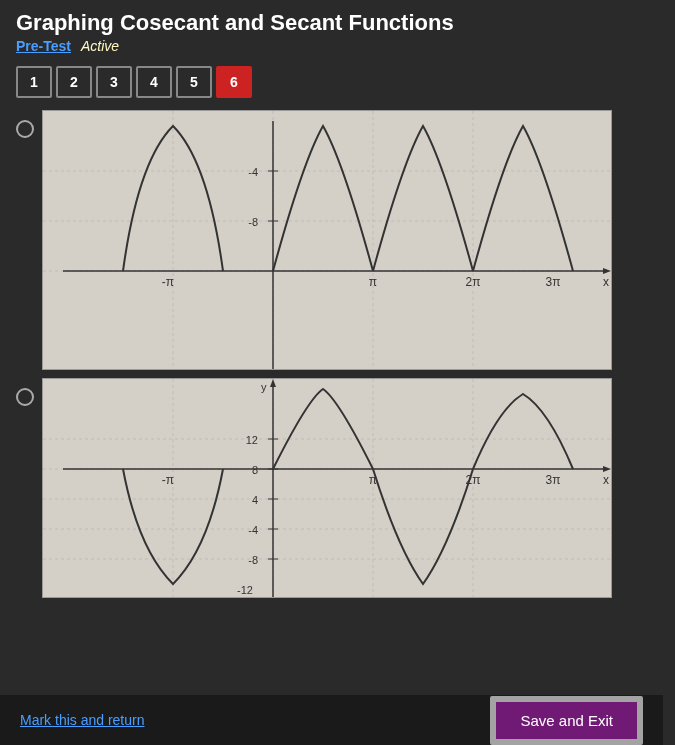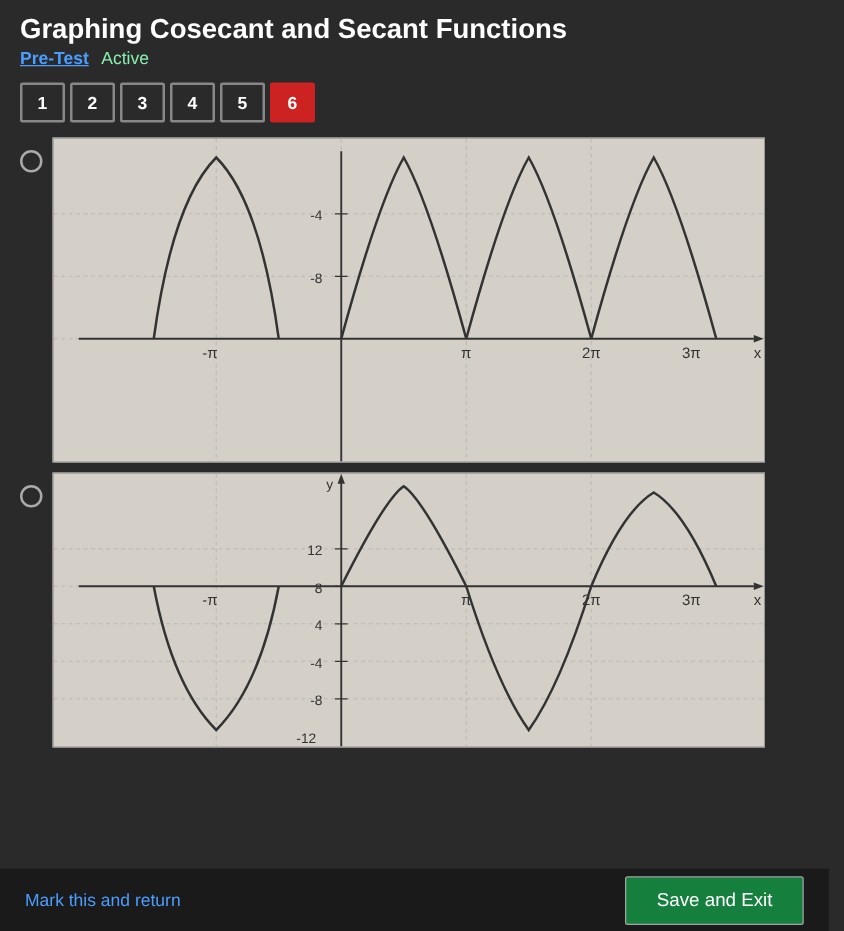--- a/index.html
+++ b/index.html
@@ -32,22 +32,23 @@
       gap: 10px;
     }
     .pre-test-label {
       color: #4a9eff;
       font-size: 14px;
       font-weight: bold;
       text-decoration: underline;
       cursor: pointer;
     }
     .active-badge {
-      color: #86efac;
-      font-size: 14px;
+      color: #fef9c3;
+      font-size: 14px;
+      font-style: italic;
     }
     .question-tabs {
       display: flex;
       gap: 4px;
       padding: 8px 16px;
     }
     .tab-btn {
       width: 36px;
       height: 32px;
       border: 2px solid #888;
@@ -104,26 +105,27 @@
       height: 50px;
       background: #1a1a1a;
       display: flex;
       align-items: center;
       justify-content: space-between;
       padding: 0 20px;
     }
     .mark-return {
       color: #4a9eff;
       font-size: 14px;
+      text-decoration: underline;
       cursor: pointer;
     }
     .save-exit-btn {
-      background: #15803d;
+      background: #701a75;
       color: #fff;
-      border: 1px solid #a3a3a3;
+      border: 6px solid #a3a3a3;
       padding: 10px 24px;
       font-size: 15px;
       cursor: pointer;
       border-radius: 2px;
     }
   </style>
 </head>
 <body>
 
 <div class="page">

